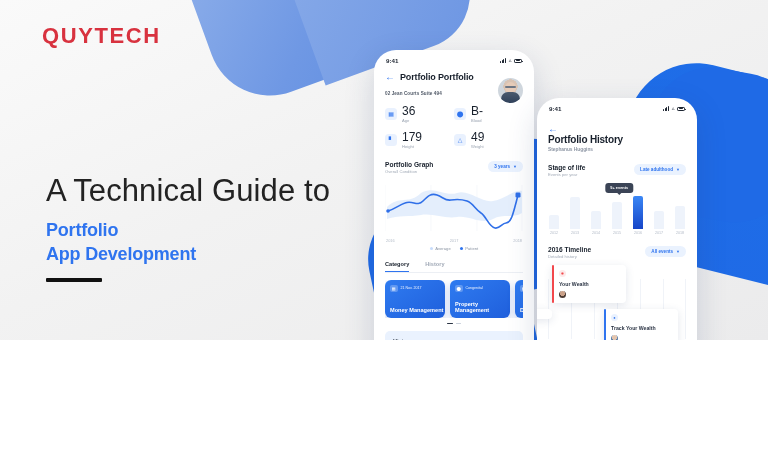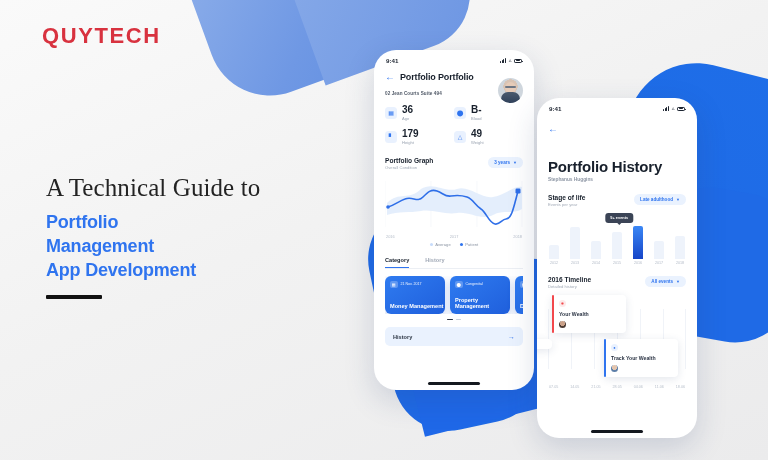--- a/index.html
+++ b/index.html
@@ -3,21 +3,21 @@
 <meta charset="utf-8">
 <style>
   * { box-sizing: border-box; margin: 0; padding: 0; }
   html, body {
     width: 768px; height: 466px;
     overflow: hidden;
     font-family: "Liberation Sans", sans-serif;
   }
   #stage {
     position: relative;
-    width: 768px; height: 460px;
+    width: 768px; height: 340px;
     background: linear-gradient(155deg,#fafafa 0%,#f2f2f2 45%,#ebebec 100%);
     overflow: hidden;
   }
 
   
   .bg-shape { position: absolute; }
 
   .shape-top-blue {
     top: -96px; left: 196px;
     width: 230px; height: 175px;
@@ -63,22 +63,22 @@
 
   
   .logo {
     position: absolute; top: 23px; left: 42px;
     font-size: 22px; font-weight: 700;
     letter-spacing: 1.6px;
     color: #d8323f;
   }
   .headline-wrap { position: absolute; top: 172px; left: 46px; width: 320px; }
   .headline-sub {
-    font-size: 25px; color: #232323; font-weight: 400;
-    letter-spacing: .1px; line-height: 1.25; font-family: Liberation Serif, serif;
+    font-size: 31px; color: #232323; font-weight: 400;
+    letter-spacing: .1px; line-height: 1.25;
   }
   .headline-main {
     margin-top: 8px;
     font-size: 18px; font-weight: 700; color: #2f74ef;
     line-height: 1.32; letter-spacing: -.2px;
   }
   .rule {
     margin-top: 12px;
     width: 56px; height: 4px; background: #111; border-radius: 1px;
   }
@@ -130,21 +130,21 @@
   .avatar .glass { position:absolute; left:7px; top:7.5px; width:11px; height:2.6px; background:#6d7684; border-radius:1px; }
 
   .stats { margin-top: 9px; display: grid; grid-template-columns: 1fr 1fr; row-gap: 8px; }
   .stat { display: flex; align-items: center; gap: 5px; }
   .stat-ico {
     width: 12px; height: 12px; border-radius: 3.5px;
     background: #e9f1fe; color: #2f74ef;
     display: flex; align-items: center; justify-content: center;
     font-size: 6px; line-height: 1;
   }
-  .stat-val { font-size: 10px; font-weight: 700; color: #18202c; line-height: 1.05; }
+  .stat-val { font-size: 12px; font-weight: 400; color: #18202c; line-height: 1.05; }
   .stat-lbl { font-size: 4.1px; color: #9aa3b1; margin-top: .5px; }
 
   .sec-head { margin-top: 12px; display: flex; align-items: flex-start; justify-content: space-between; }
   .sec-title { font-size: 6.6px; font-weight: 700; color: #18202c; }
   .sec-sub { font-size: 4.2px; color: #a3abb8; margin-top: 1px; }
   .pill {
     background: #eaf2fe; color: #2f74ef;
     font-size: 4.6px; font-weight: 600;
     padding: 3px 6px; border-radius: 8px;
     display: flex; align-items: center; gap: 3px; white-space: nowrap;
@@ -191,21 +191,21 @@
   .hist-btn .arr { color: #2f74ef; font-size: 7px; }
 
   .home-ind {
     position: absolute; bottom: 5px; left: 50%; transform: translateX(-50%);
     width: 52px; height: 2.6px; background: #14181f; border-radius: 2px;
   }
 
   
   .p2-body { padding: 10px 11px 0 11px; }
   .p2-back { color: #2f74ef; font-size: 10px; line-height: 1; }
-  .p2-title { margin-top: 24px; font-size: 15px; font-weight: 700; color: #18202c; letter-spacing: -.2px; }
+  .p2-title { margin-top: 0; font-size: 10px; font-weight: 700; color: #18202c; letter-spacing: -.2px; }
   .p2-name { font-size: 4.8px; color: #8d96a4; margin-top: 1.5px; font-weight: 600; }
 
   .barchart { margin-top: 6px; position: relative; height: 52px; }
   .bars-wrap { display: flex; align-items: flex-end; justify-content: space-between; height: 46px; padding: 0 1px; }
   .bar { width: 10px; background: #eef3fb; border-radius: 2px 2px 0 0; }
   .bar.sel { background: linear-gradient(180deg,#3b87f5 0%,#1645c8 100%); }
   .tooltip {
     position: absolute; top: 0; left: 50%; transform: translateX(-42%);
     background: #3b4456; color: #fff; font-size: 3.9px; font-weight: 600;
     padding: 2.5px 5px; border-radius: 3px; white-space: nowrap;
@@ -253,21 +253,20 @@
   <div class="bg-shape shape-left-blue"></div>
   <div class="bg-shape shape-bottom-blue"></div>
   <div class="bg-shape shape-bottom-right"></div>
 
   <div class="logo">QUYTECH</div>
 
   <div class="headline-wrap">
     <div class="headline-sub">A Technical Guide to</div>
     <div class="headline-main">
       <div>Portfolio</div>
-      <div>Management</div>
       <div>App Development</div>
     </div>
     <div class="rule"></div>
   </div>
 
   <div class="phone phone1">
 
     <div class="status">
       <div class="clock">9:41</div>
       <div class="icons">

